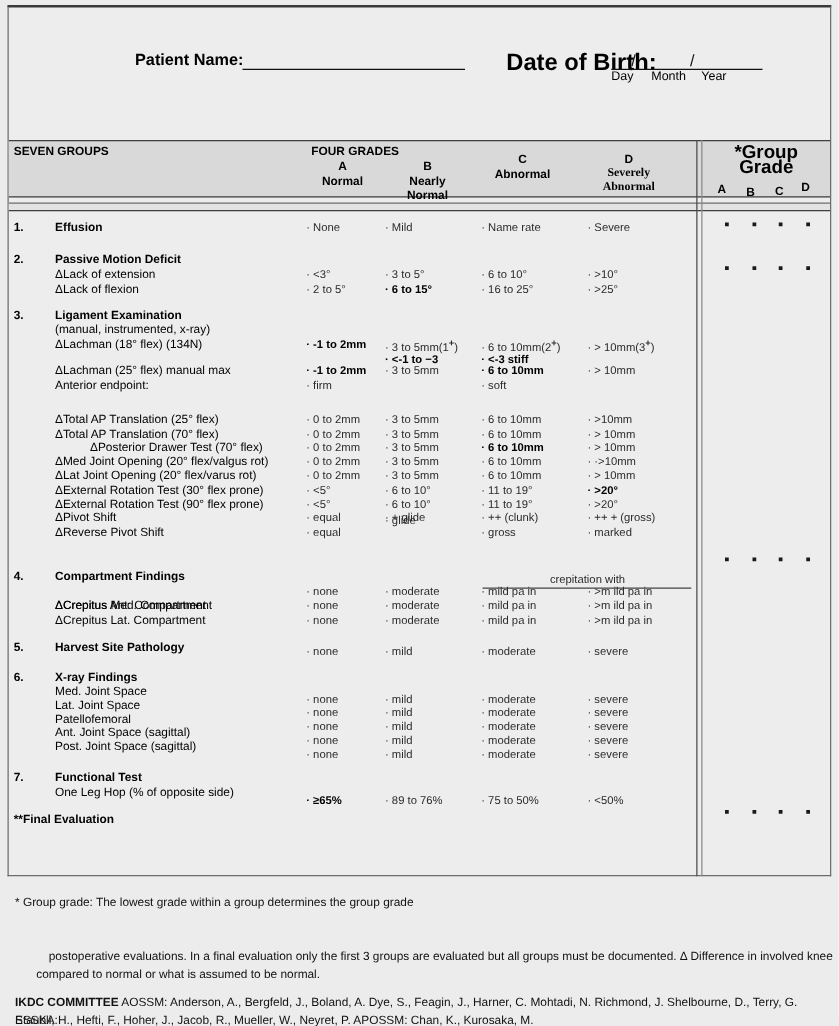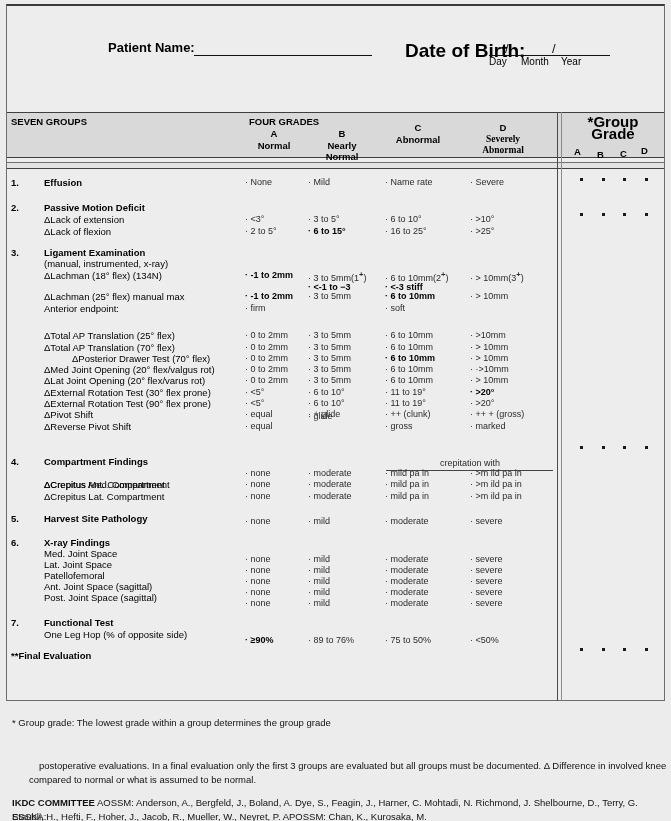--- a/index.html
+++ b/index.html
@@ -400,21 +400,21 @@
       <div class="cell" style="left: 385px; top: 587px;">· moderate</div>
       <div class="cell" style="left: 470px; top: 587px;">· severe</div>
       <div class="sub-label" style="left: 44px; top: 592px;">Post. Joint Space (sagittal)</div>
       <div class="cell" style="left: 245px; top: 598px;">· none</div>
       <div class="cell" style="left: 308px; top: 598px;">· mild</div>
       <div class="cell" style="left: 385px; top: 598px;">· moderate</div>
       <div class="cell" style="left: 470px; top: 598px;">· severe</div>
       <div class="num" style="left: 11px; top: 617px;">7.</div>
       <div class="grp-title" style="left: 44px; top: 617px;">Functional Test</div>
       <div class="sub-label" style="left: 44px; top: 629px;">One Leg Hop (% of opposite side)</div>
-      <div class="cell bold" style="left: 245px; top: 635px;">· ≥90%</div>
+      <div class="cell bold" style="left: 245px; top: 635px;">· ≥65%</div>
       <div class="cell" style="left: 308px; top: 635px;">· 89 to 76%</div>
       <div class="cell" style="left: 385px; top: 635px;">· 75 to 50%</div>
       <div class="cell" style="left: 470px; top: 635px;">· &lt;50%</div>
       <div class="dot" style="left: 580px; top: 178px;"></div>
       <div class="dot" style="left: 602px; top: 178px;"></div>
       <div class="dot" style="left: 623px; top: 178px;"></div>
       <div class="dot" style="left: 645px; top: 178px;"></div>
       <div class="dot" style="left: 580px; top: 213px;"></div>
       <div class="dot" style="left: 602px; top: 213px;"></div>
       <div class="dot" style="left: 623px; top: 213px;"></div>

